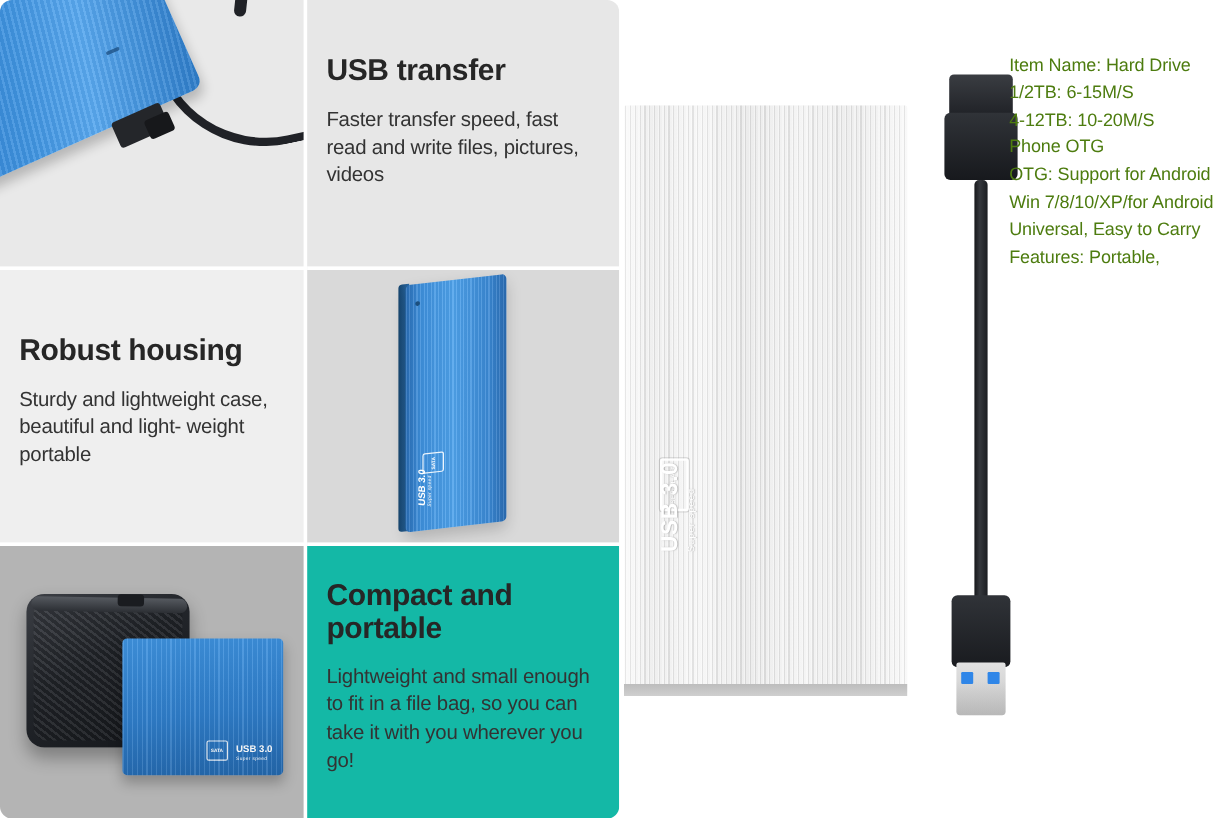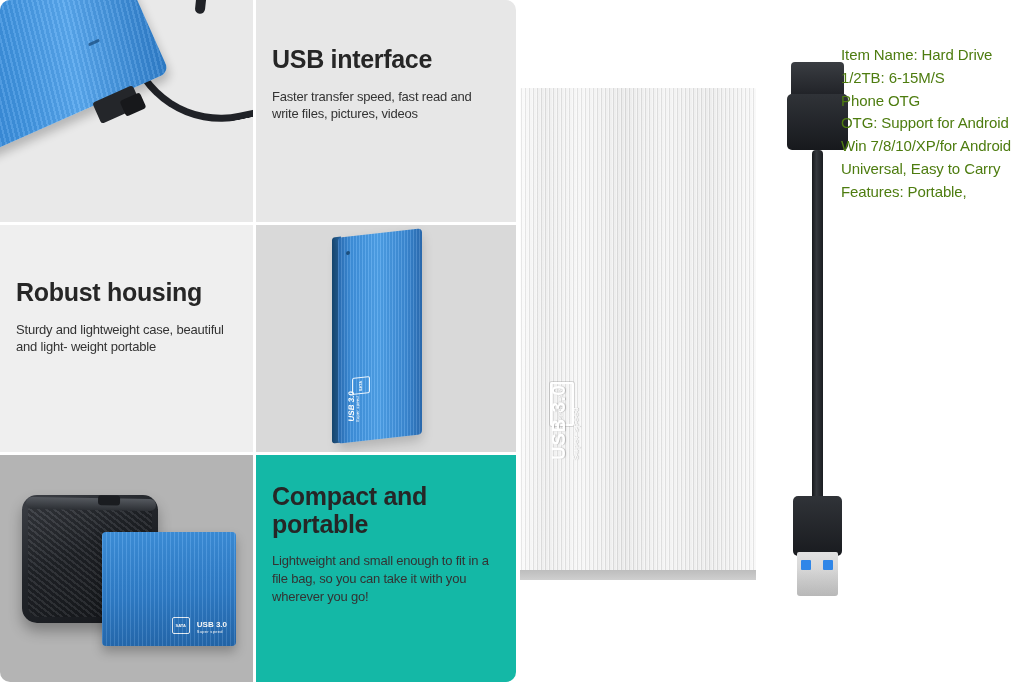--- a/index.html
+++ b/index.html
@@ -36,21 +36,21 @@
   .collage .cell.c2{box-shadow:-3px 0 0 0 #fff;}
   .collage .cell.c2.r2{box-shadow:-3px 0 0 0 #fff, 0 -3px 0 0 #fff;}
   .collage .cell.c2.r3{box-shadow:-3px 0 0 0 #fff, 0 -3px 0 0 #fff;}
 
   .txtwrap{position:absolute;left:0;right:0;padding:0 16px;}
   .headline{
     font-size:25px;font-weight:bold;color:#262626;
     letter-spacing:-0.3px;line-height:1.1;margin:0 0 14px 0;
   }
   .body-copy{
-    font-size:13px;color:#333;line-height:1.38;margin:0;
+    font-size:17px;color:#333;line-height:1.38;margin:0;
     letter-spacing:-0.2px;
   }
 
   
   .tl-drive{
     position:absolute;left:-66px;top:-28px;width:214px;height:150px;
     background:linear-gradient(105deg,#2f7fd0 0%,#3f93e0 38%,#58a8ef 62%,#2d7cc9 100%);
     border-radius:9px;
     transform:rotate(-24deg);
     box-shadow:0 7px 10px rgba(0,0,0,.22);
@@ -259,21 +259,21 @@
       <div class="tl-cable2"></div>
       <div class="tl-drive-edge"></div>
       <div class="tl-drive"></div>
       <div class="tl-led"></div>
       <div class="tl-plug"></div>
       <div class="tl-plug2"></div>
     </div>
 
     <div class="cell text-a c2 r1">
       <div class="txtwrap" style="top:46px;">
-        <p class="headline">USB interface</p>
+        <p class="headline">USB transfer</p>
         <p class="body-copy">Faster transfer speed, fast read and write files, pictures, videos</p>
       </div>
     </div>
 
     <div class="cell text-b c1 r2">
       <div class="txtwrap" style="top:54px;">
         <p class="headline">Robust housing</p>
         <p class="body-copy">Sturdy and lightweight case, beautiful and light- weight portable</p>
       </div>
     </div>
@@ -336,20 +336,21 @@
     
   </div>
   <div class="micro-body"></div>
   <div class="usba-body"></div>
   <div class="usba-plug"></div>
   <div class="usba-notch"></div>
 
   <div class="specs">
     <div class="spec-line">Item Name: Hard Drive</div>
     <div class="spec-line">1/2TB: 6-15M/S</div>
+    <div class="spec-line">4-12TB: 10-20M/S</div>
     <div class="spec-line">Phone OTG</div>
     <div class="spec-line">OTG: Support for Android</div>
     <div class="spec-line">Win 7/8/10/XP/for Android</div>
     <div class="spec-line">Universal, Easy to Carry</div>
     <div class="spec-line">Features: Portable,</div>
   </div>
 
 </div>
 
 </body></html>

